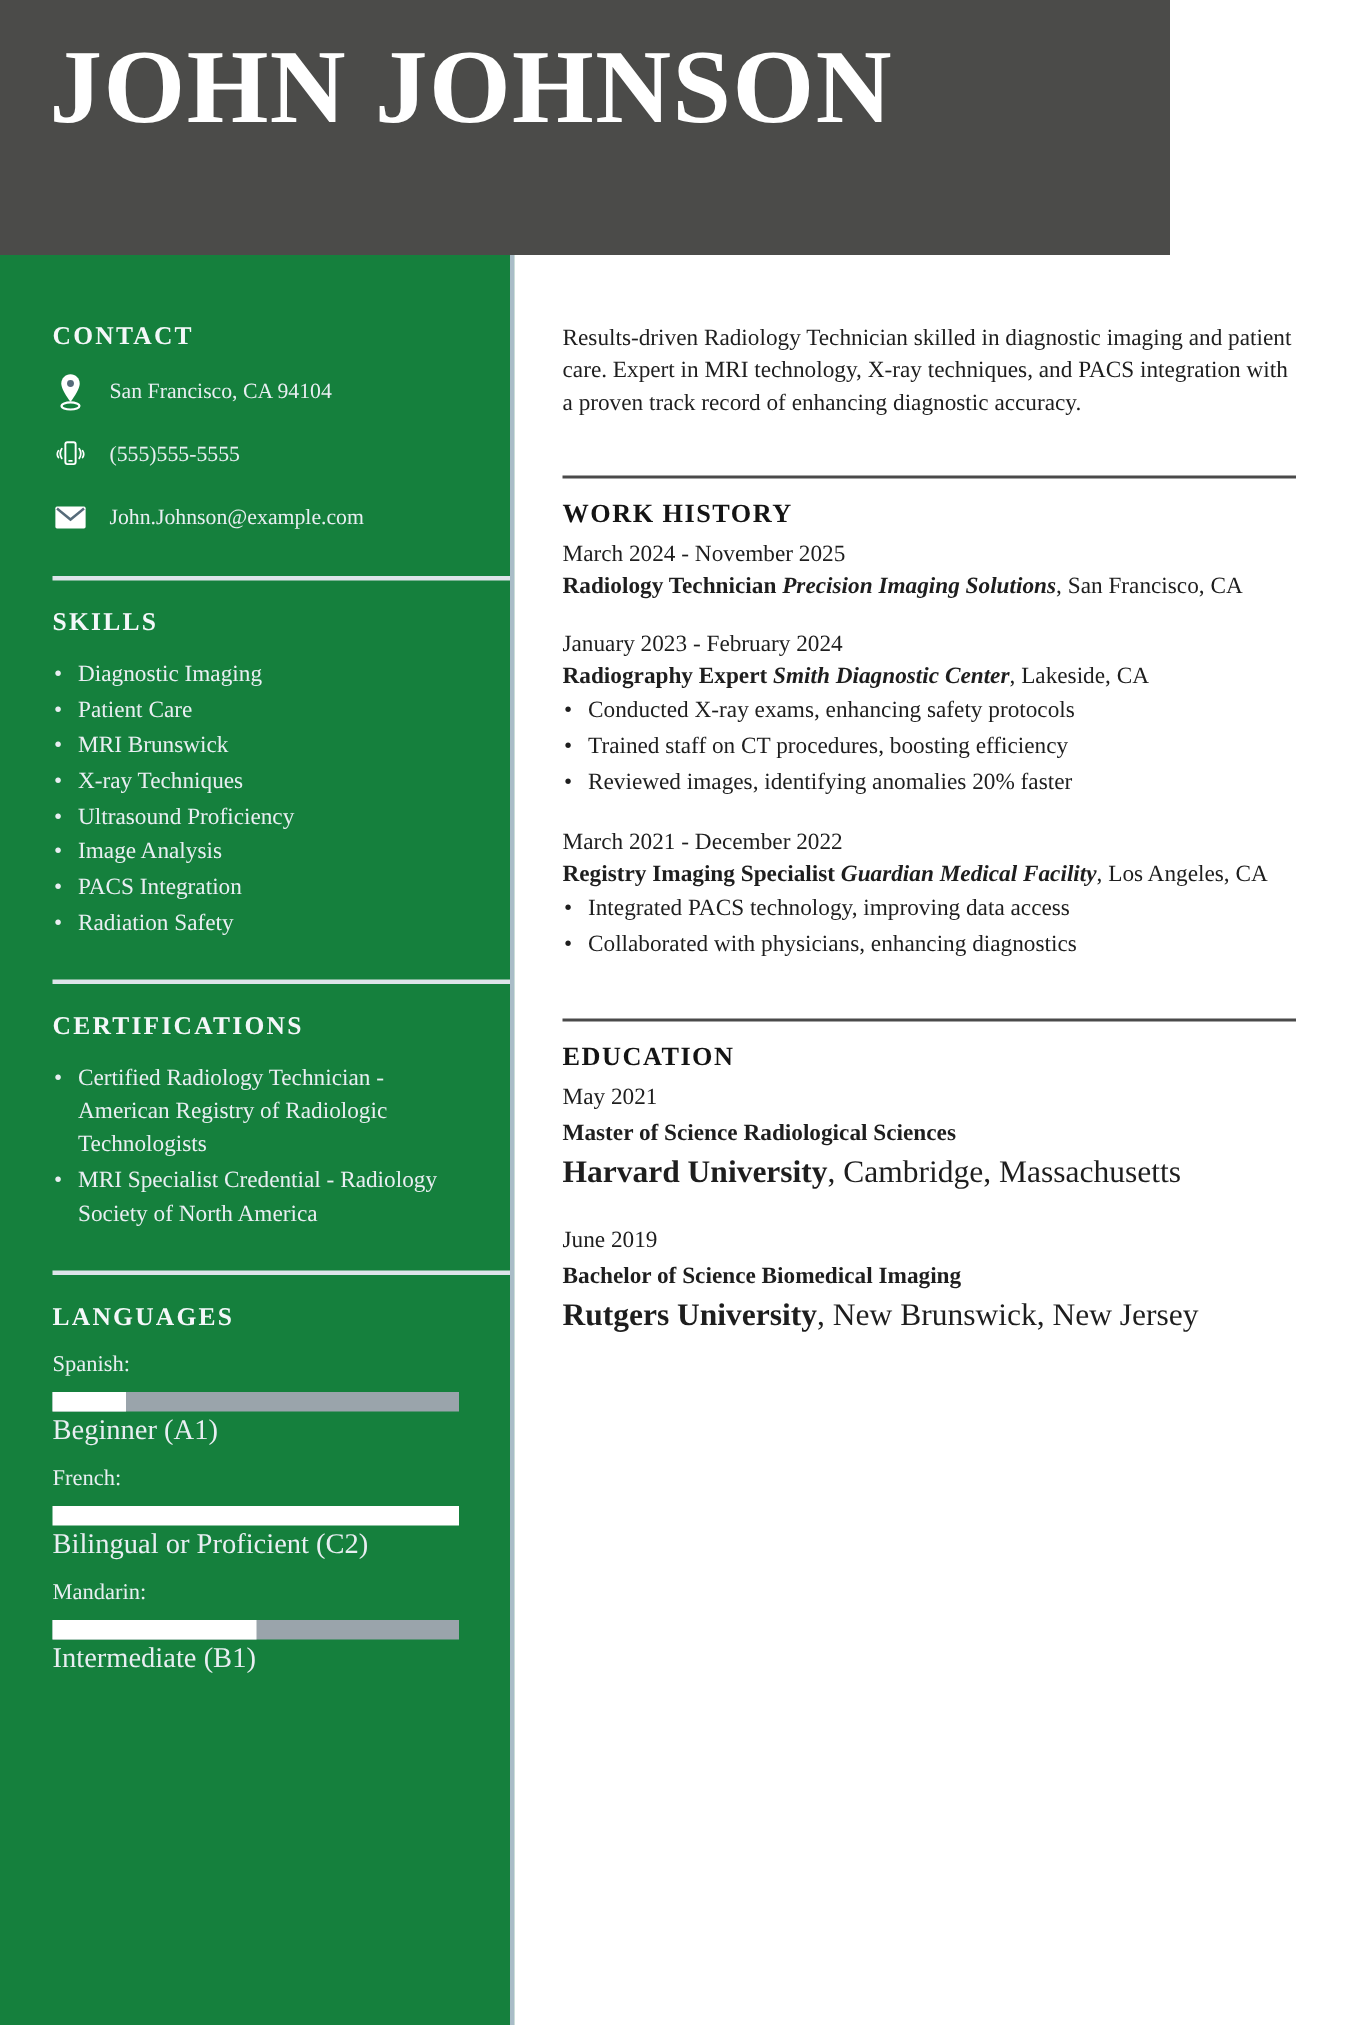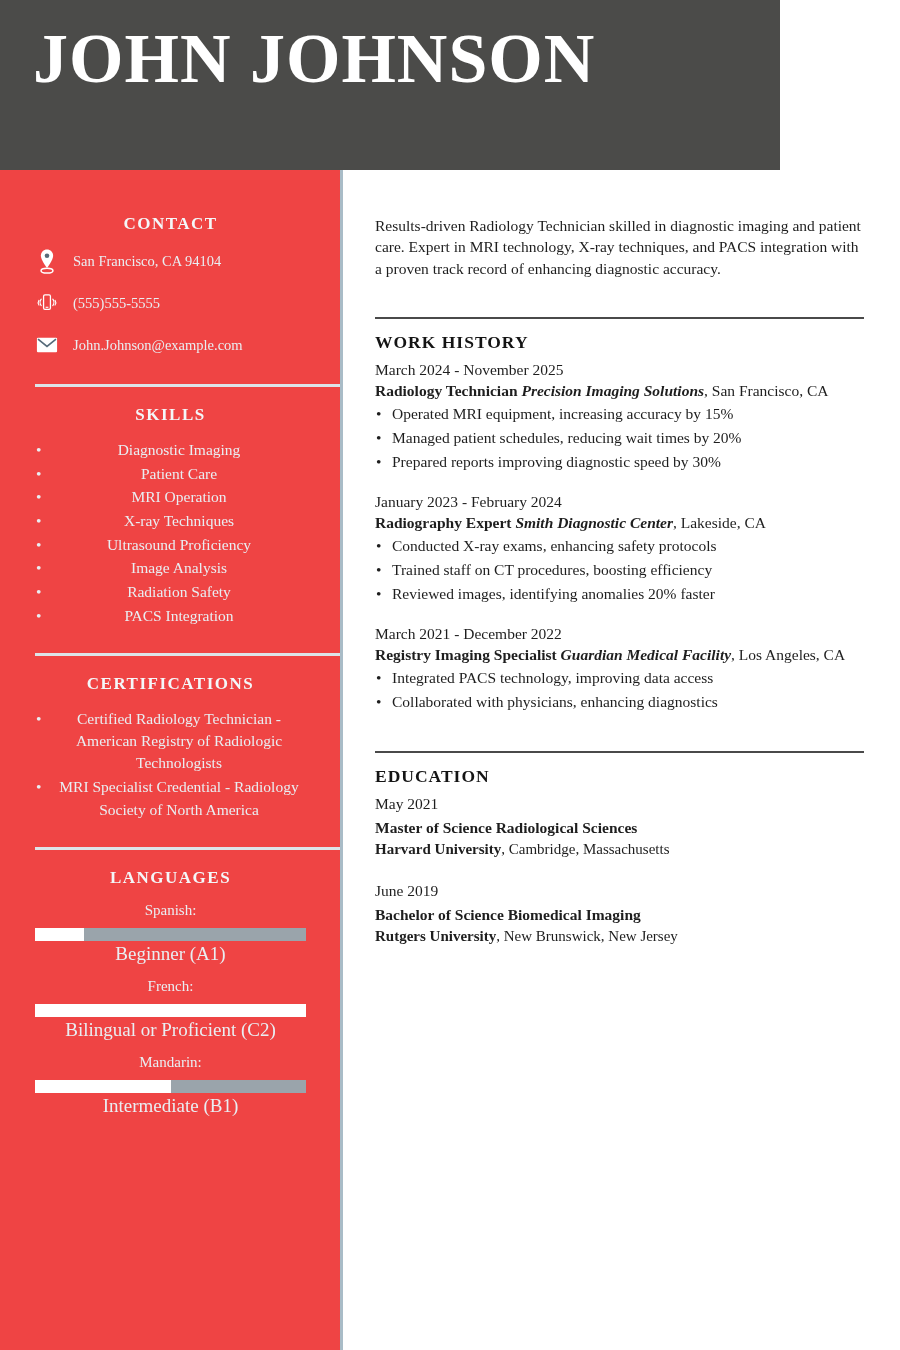--- a/index.html
+++ b/index.html
@@ -18,24 +18,23 @@
   }
   .name {
     margin: 0; padding: 24px 0 0 33px;
     color: #ffffff; font-size: 70px; font-weight: bold; letter-spacing: 1px;
     line-height: 1.0;
   }
 
   
   .sidebar {
     position: absolute; left: 0; top: 170px; width: 343px; height: 1180px;
-    background: #ef4444; border-right: 3px solid #a9bcc7;
+    background: #15803d; border-right: 3px solid #a9bcc7;
     padding: 44px 34px 0 35px;
     color: #e9eef2;
-    text-align: center;
   }
   .sb-title {
     margin: 0 0 14px 0;
     color: #f4f7f9; font-size: 17px; font-weight: bold; letter-spacing: 1.5px;
   }
   .sb-divider {
     border: none; border-top: 3px solid #dde4e9;
     margin: 26px -34px 18px 0;
   }
 
@@ -72,21 +71,21 @@
   .job-role { font-weight: bold; }
   .job-company { font-weight: bold; font-style: italic; }
   .job-loc { font-weight: normal; }
   ul.job-bullets { list-style: none; margin: 0; padding: 0; font-size: 15.5px; }
   ul.job-bullets li { position: relative; padding-left: 17px; margin-bottom: 2.5px; line-height: 1.38; }
   ul.job-bullets li::before { content: "\2022"; position: absolute; left: 1px; }
 
   .edu { margin-bottom: 22px; }
   .edu-date { font-size: 15.5px; margin-bottom: 4px; }
   .edu-degree { font-size: 15.5px; font-weight: bold; line-height: 1.42; }
-  .edu-schoolline { font-size: 15px; line-height: 1.42; }
+  .edu-schoolline { font-size: 21px; line-height: 1.42; }
   .edu-school { font-weight: bold; }
 </style>
 </head>
 <body>
 
 <div class="page">
 
   <div class="header">
     <h1 class="name">JOHN JOHNSON</h1>
   </div>
@@ -132,26 +131,26 @@
       </div>
     </div>
 
     <hr class="sb-divider">
 
     <div>
       <h2 class="sb-title">SKILLS</h2>
       <ul class="sb-list">
         <li>Diagnostic Imaging</li>
         <li>Patient Care</li>
-        <li>MRI Operation</li>
+        <li>MRI Brunswick</li>
         <li>X-ray Techniques</li>
         <li>Ultrasound Proficiency</li>
         <li>Image Analysis</li>
+        <li>PACS Integration</li>
         <li>Radiation Safety</li>
-        <li>PACS Integration</li>
       </ul>
     </div>
 
     <hr class="sb-divider">
 
     <div>
       <h2 class="sb-title">CERTIFICATIONS</h2>
       <ul class="sb-list cert-list">
         <li>Certified Radiology Technician - American Registry of Radiologic Technologists</li>
         <li>MRI Specialist Credential - Radiology Society of North America</li>
@@ -197,25 +196,20 @@
 
     <div>
       <h2 class="main-title">WORK HISTORY</h2>
 
       <div class="job">
         <div class="job-dates">March 2024 - November 2025</div>
         <div class="job-titleline">
           <span class="job-role">Radiology Technician</span>
           <span class="job-company">Precision Imaging Solutions</span><span class="job-loc">, San Francisco, CA</span>
         </div>
-        <ul class="job-bullets">
-          <li>Operated MRI equipment, increasing accuracy by 15%</li>
-          <li>Managed patient schedules, reducing wait times by 20%</li>
-          <li>Prepared reports improving diagnostic speed by 30%</li>
-        </ul>
       </div>
 
       <div class="job">
         <div class="job-dates">January 2023 - February 2024</div>
         <div class="job-titleline">
           <span class="job-role">Radiography Expert</span>
           <span class="job-company">Smith Diagnostic Center</span><span class="job-loc">, Lakeside, CA</span>
         </div>
         <ul class="job-bullets">
           <li>Conducted X-ray exams, enhancing safety protocols</li>

